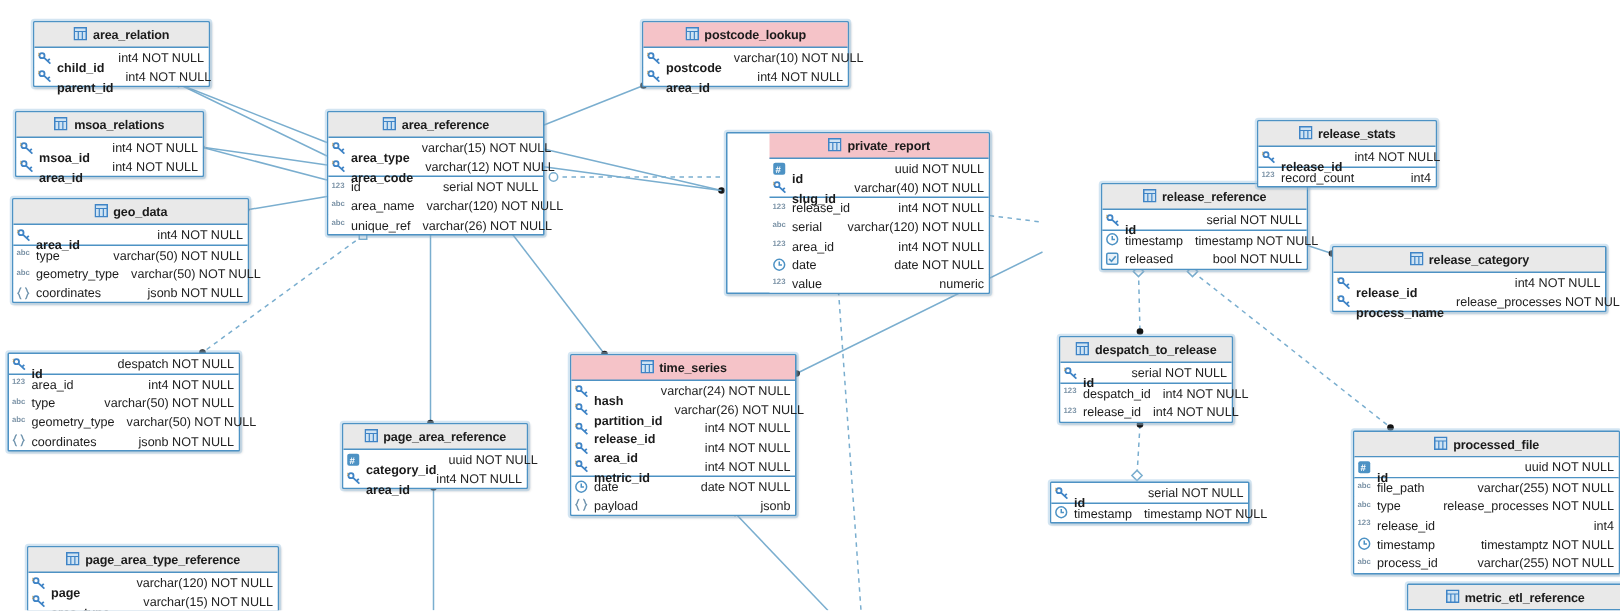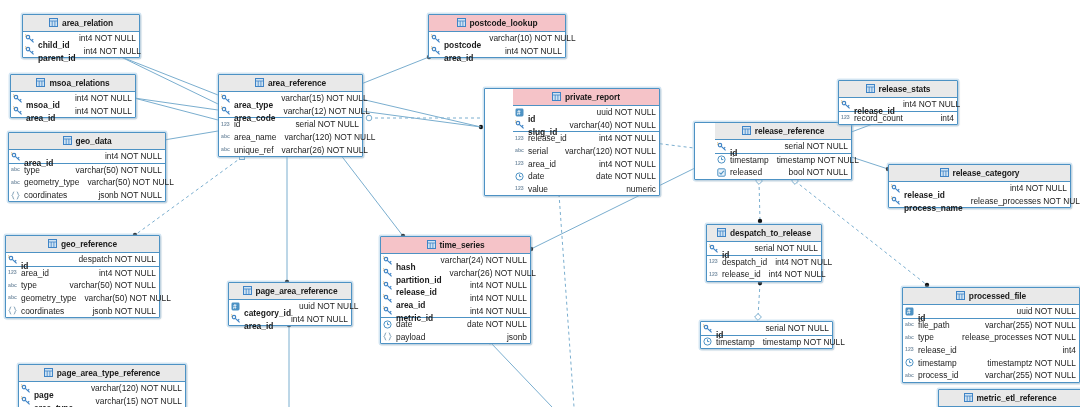--- a/index.html
+++ b/index.html
@@ -179,27 +179,20 @@
           <span class="icon">
             <svg width="9" height="9" viewBox="0 0 9 9">
               <path d="M3.2 0.8 C1.8 0.8 2.6 3 1 4.5 C2.6 6 1.8 8.2 3.2 8.2 M5.8 0.8 C7.2 0.8 6.4 3 8 4.5 C6.4 6 7.2 8.2 5.8 8.2" fill="none" stroke="#6f93ad" stroke-width="0.9"></path>
             </svg>
           </span>
           <span class="col-name">coordinates</span>
           <span class="col-type">jsonb NOT NULL</span>
         </div>
       </div>
       <div class="table-card" style="left: 5px; top: 235px; width: 153px;">
-        <div class="tc-header gray">
-          <span class="icon" style="flex: 0 0 10px;"><svg width="9" height="9" viewBox="0 0 9 9">
-              <rect x="0.5" y="0.5" width="8" height="8" fill="#cfe3f3" stroke="#3f84c6" stroke-width="1"></rect>
-              <path d="M0.5 3 H8.5 M3.2 3 V8.5 M5.9 3 V8.5" stroke="#3f84c6" stroke-width="0.8" fill="none"></path>
-            </svg></span>
-          <span>geo_reference</span>
-        </div>
         <div class="tc-row pk">
           <span class="icon">
             <svg width="10" height="9" viewBox="0 0 10 9">
               <circle cx="3" cy="3.1" r="1.7" fill="none" stroke="#3f84c6" stroke-width="1.2"></circle>
               <path d="M4.3 4.4 L8.6 8.4 M6.7 6.6 L8.2 5.2" stroke="#3f84c6" stroke-width="1.2" fill="none"></path>
               <text x="0" y="3.4" font-size="3.2" fill="#c98f2a">1</text>
             </svg>
           </span>
           <span class="col-name">id</span>
           <span class="col-type">despatch NOT NULL</span>
@@ -527,21 +520,21 @@
             <svg width="10" height="9" viewBox="0 0 10 9">
               <circle cx="3" cy="3.1" r="1.7" fill="none" stroke="#3f84c6" stroke-width="1.2"></circle>
               <path d="M4.3 4.4 L8.6 8.4 M6.7 6.6 L8.2 5.2" stroke="#3f84c6" stroke-width="1.2" fill="none"></path>
               <text x="0" y="3.4" font-size="3.2" fill="#c98f2a">1</text>
             </svg>
           </span>
           <span class="col-name">area_id</span>
           <span class="col-type">int4 NOT NULL</span>
         </div>
       </div>
-      <div class="table-card" style="left: 694px; top: 122px; width: 136px; padding-left: 20px;">
+      <div class="table-card" style="left: 734px; top: 122px; width: 136px;">
         <div class="tc-header gray">
           <span class="icon" style="flex: 0 0 10px;"><svg width="9" height="9" viewBox="0 0 9 9">
               <rect x="0.5" y="0.5" width="8" height="8" fill="#cfe3f3" stroke="#3f84c6" stroke-width="1"></rect>
               <path d="M0.5 3 H8.5 M3.2 3 V8.5 M5.9 3 V8.5" stroke="#3f84c6" stroke-width="0.8" fill="none"></path>
             </svg></span>
           <span>release_reference</span>
         </div>
         <div class="tc-row pk">
           <span class="icon">
             <svg width="10" height="9" viewBox="0 0 10 9">

